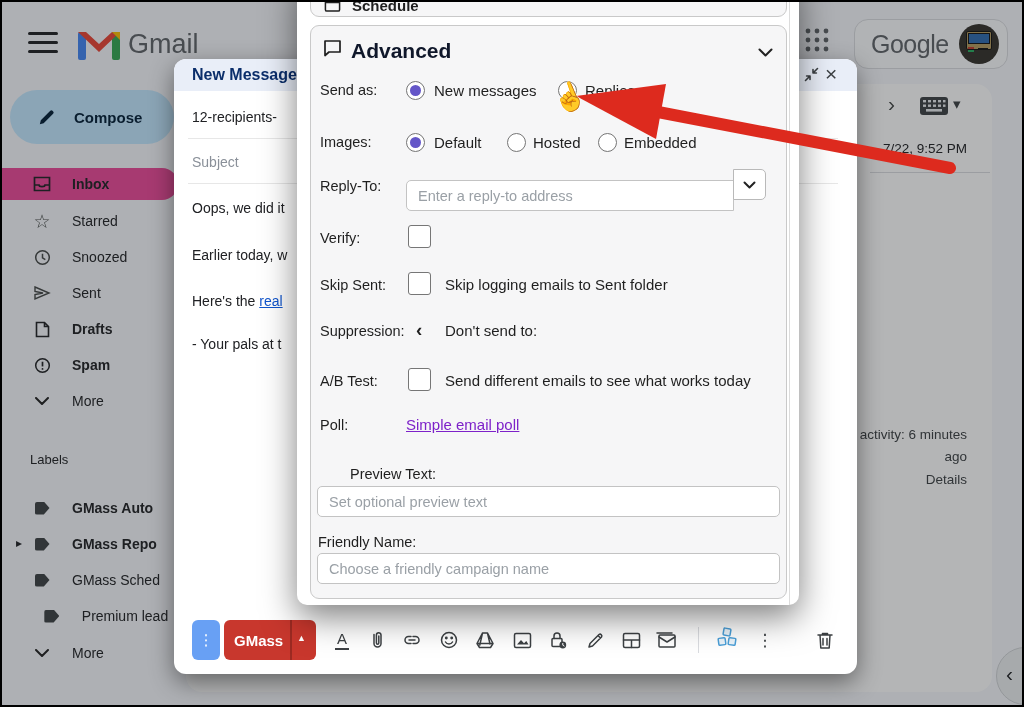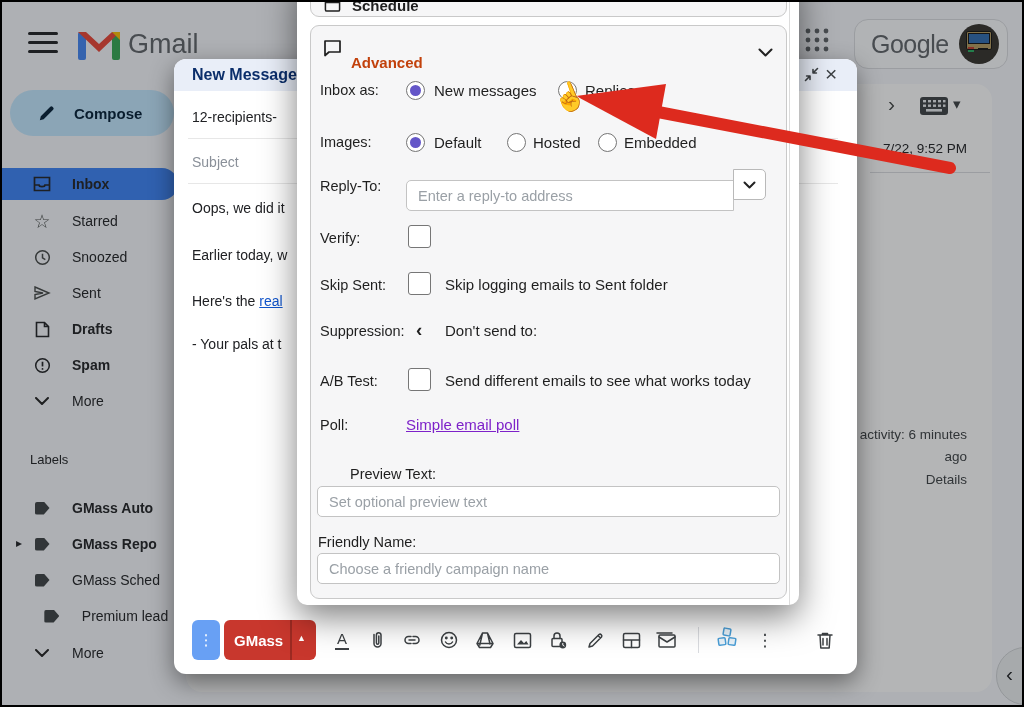--- a/index.html
+++ b/index.html
@@ -112,30 +112,30 @@
     <div class="abs hline" style="left:868px;top:170px;width:120px;"></div>
 
     <div class="abs" style="left:805px;top:425px;width:160px;text-align:right;font-size:13.5px;color:#3c4043;">activity: 6 minutes</div>
     <div class="abs" style="left:805px;top:447px;width:160px;text-align:right;font-size:13.5px;color:#3c4043;">ago</div>
     <div class="abs" style="left:805px;top:470px;width:160px;text-align:right;font-size:13.5px;color:#3c4043;">Details</div>
 
     <div class="abs" style="left:994px;top:645px;width:58px;height:58px;border-radius:50%;background:#eceff1;border:1px solid #d0d3d6;box-sizing:border-box;">
       <span style="position:absolute;left:9px;top:14px;font-size:21px;color:#202124;">‹</span>
     </div>
 
-    <div class="abs" style="left:8px;top:88px;width:164px;height:46px;border-radius:27px;background:#c2e7ff;display:flex;align-items:center;">
+    <div class="abs" style="left:8px;top:88px;width:164px;height:54px;border-radius:27px;background:#c2e7ff;display:flex;align-items:center;">
       <span class="sb-icon" style="margin-left:26px;">
         <svg width="19" height="19" viewBox="0 0 20 20">
             <path d="M3 17 L4 13 L14 3 a1.6 1.6 0 0 1 2.3 0 l0.7 0.7 a1.6 1.6 0 0 1 0 2.3 L7 16 Z" fill="#001d35"></path>
           </svg>
       </span>
       <span style="margin-left:18px;font-size:15px;font-weight:600;color:#001d35;">Compose</span>
     </div>
 
-    <div class="abs sb-row" style="left:0;top:166px;background:#3b82f6;">
+    <div class="abs sb-row" style="left:0;top:166px;background:#ec4899;">
       <span class="sb-icon">
         <svg width="18" height="16" viewBox="0 0 18 16">
             <path d="M1.5 1.5 h15 v13 h-15 Z M1.5 9 h4.5 c0 2.2 6 2.2 6 0 h4.5" stroke="#202124" stroke-width="1.7" fill="none"></path>
           </svg>
       </span>
       <span class="sb-label bold">Inbox</span>
     </div>
     <div class="abs sb-row" style="left:0;top:203px;">
       <span class="sb-icon" style="font-size:19px;">☆</span>
       <span class="sb-label">Starred</span>
@@ -349,28 +349,28 @@
       </span>
       <span class="abs bold" style="left:41px;top:17px;font-size:15px;color:#1f1f1f;">Schedule</span>
     </div>
 
     <div class="abs card" style="left:13px;top:52px;width:475px;height:572px;">
       <span class="abs" style="left:12px;top:13px;">
         <svg width="19" height="18" viewBox="0 0 19 18">
             <path d="M2 2 h15 v11 h-11 l-4 3.5 Z" stroke="#1f1f1f" stroke-width="1.7" fill="none" stroke-linejoin="round"></path>
           </svg>
       </span>
-      <span class="abs bold" style="left:40px;top:28px;font-size:15px;color:#c2410c;">Advanced</span>
+      <span class="abs bold" style="left:40px;top:13px;font-size:21px;color:#0f172a;">Advanced</span>
       <span class="abs" style="left:447px;top:17px;">
         <svg width="15" height="9" viewBox="0 0 15 9">
             <polyline points="1.5,1.5 7.5,7.5 13.5,1.5" class="chev"></polyline>
           </svg>
       </span>
 
-      <span class="abs d-label" style="left:9px;top:56px;">Inbox as:</span>
+      <span class="abs d-label" style="left:9px;top:56px;">Send as:</span>
       <span class="abs radio" style="left:95px;top:55px;">
           <span class="dot"></span>
         </span>
       <span class="abs d-opt" style="left:123px;top:56px;">New messages</span>
       <span class="abs radio" style="left:247px;top:55px;"></span>
       <span class="abs d-opt" style="left:274px;top:56px;">Replies</span>
 
       <span class="abs d-label" style="left:9px;top:108px;">Images:</span>
       <span class="abs radio" style="left:95px;top:107px;">
           <span class="dot"></span>

